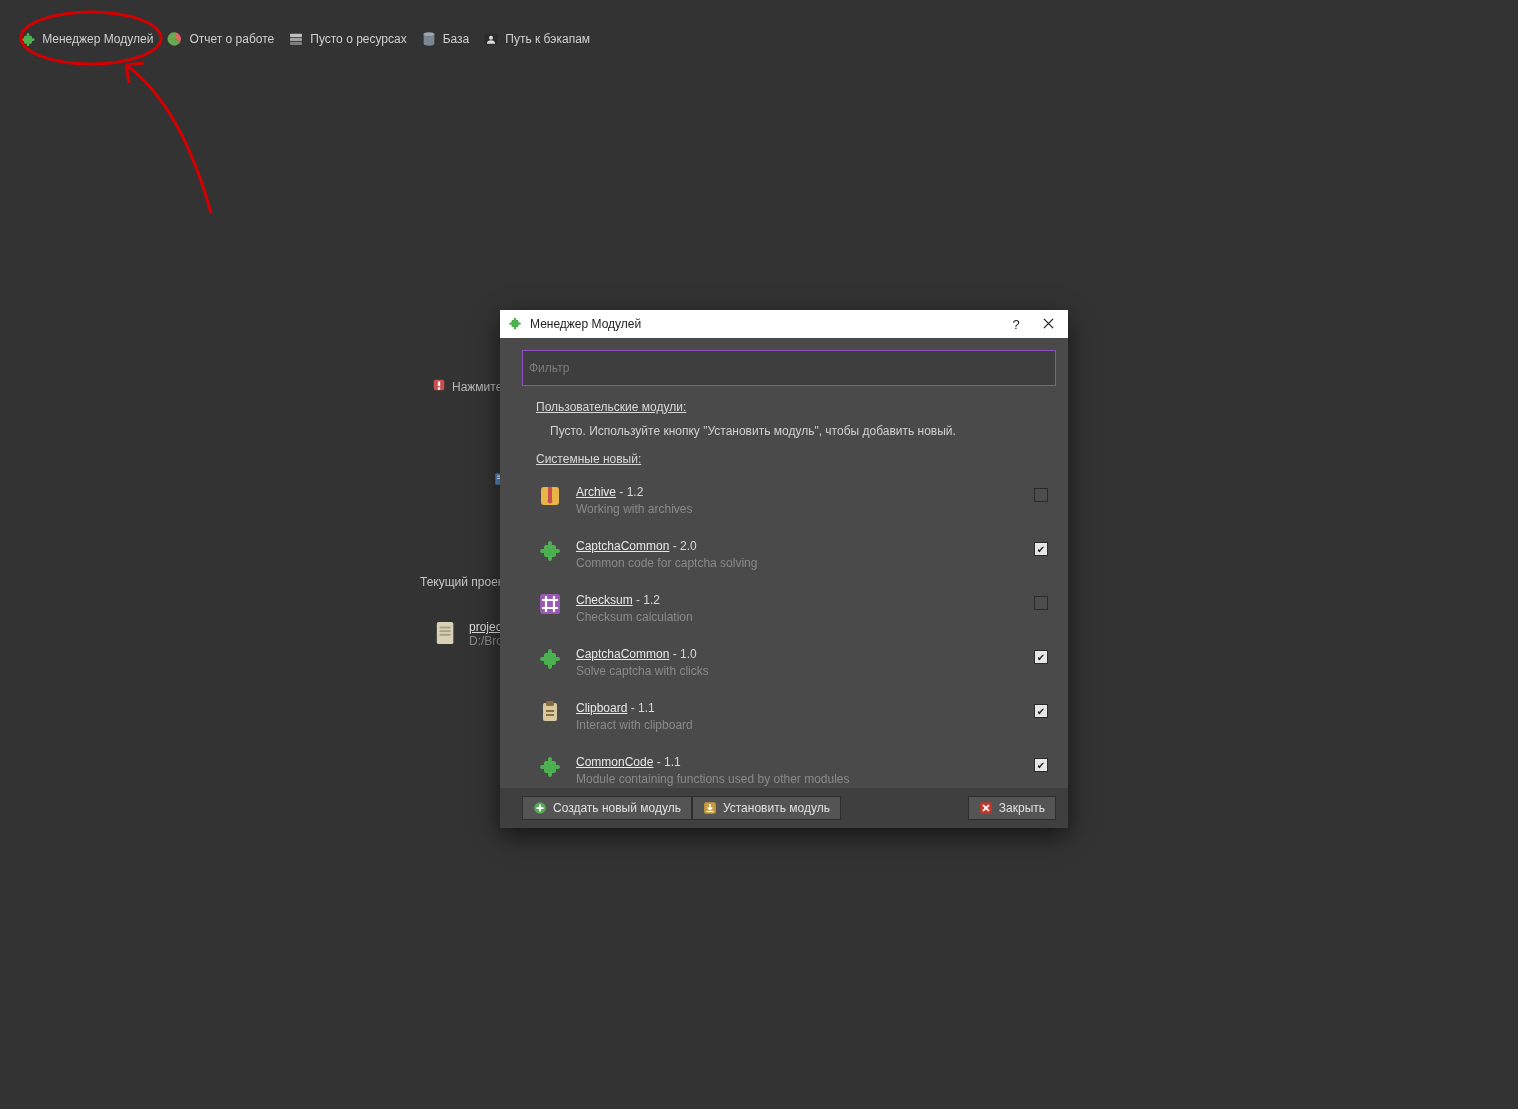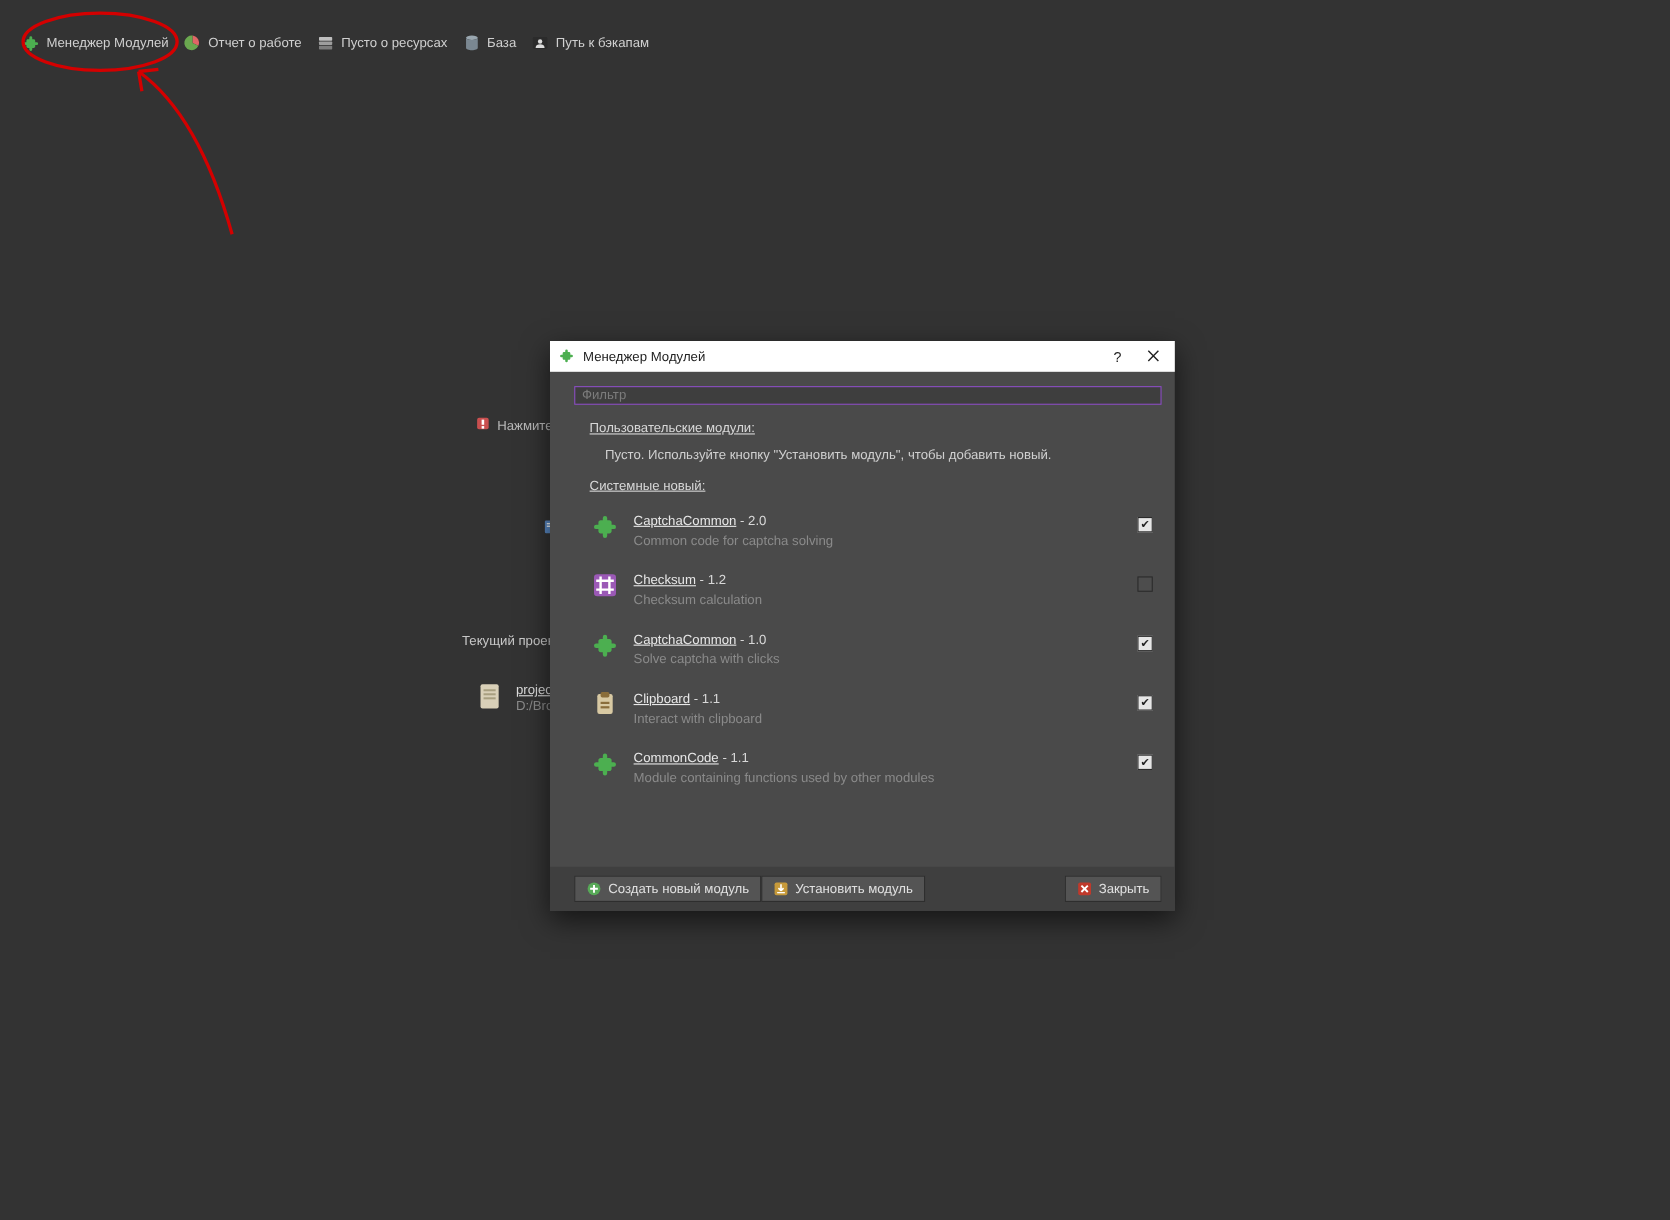--- a/index.html
+++ b/index.html
@@ -28,21 +28,21 @@
 }
 .titlebar {
   height: 28px; background: #ffffff; color: #222; display: flex; align-items: center;
   padding: 0 8px; font-size: 12px; gap: 8px;
 }
 .titlebar .title { flex: 1; }
 .titlebar .tb-btn { width: 24px; text-align: center; font-size: 13px; color: #222; cursor: pointer; }
 
 .filter-row { padding: 12px 12px 8px 22px; }
 .filter-input {
-  width: 100%; height: 17px; background: #3e3e3e; border: 1px solid #8c4fc4;
+  width: 100%; height: 36px; background: #3e3e3e; border: 1px solid #8c4fc4;
   color: #ddd; font-size: 12px; padding: 0 6px; outline: none;
 }
 .filter-input::placeholder { color: #7c7c7c; }
 
 .body {
   flex: 1; overflow: hidden; position: relative; padding: 0 6px 0 22px;
 }
 .scroll { height: 392px; overflow-y: scroll; padding-right: 6px; }
 
 .section-title { font-size: 12px; color: #d8d8d8; text-decoration: underline; margin: 6px 0 10px 14px; }
@@ -205,20 +205,32 @@
 
   <div class="body">
     <div class="scroll">
 
       <div class="section-title">Пользовательские модули:</div>
       <div class="empty-msg">Пусто. Используйте кнопку "Установить модуль", чтобы добавить новый.</div>
 
       <div class="section-title">Системные новый:</div>
 
       <div id="modules-container">
+          <div class="mod-row">
+            <span class="mod-ico"><svg width="24" height="24" viewBox="0 0 24 24">
+                <rect x="3" y="3" width="18" height="18" rx="3" fill="#e8b646"></rect>
+                <rect x="10" y="3" width="4" height="12" fill="#c94f4f"></rect>
+                <circle cx="12" cy="17" r="2.4" fill="#c94f4f"></circle>
+              </svg></span>
+            <div class="mod-text">
+              <div><span class="mod-name">Archive</span><span class="mod-ver"> - 1.2</span></div>
+              <div class="mod-desc">Working with archives</div>
+            </div>
+            <span class="mod-check"></span>
+          </div>
           <div class="mod-row">
             <span class="mod-ico"><svg width="24" height="24" viewBox="0 0 24 24">
                 <path fill="#4caf50" d="M20 11h-2V9c0-1.1-.9-2-2-2h-2V5a2 2 0 1 0-4 0v2H8c-1.1 0-2 .9-2 2v2H4a2 2 0 1 0 0 4h2v2c0 1.1.9 2 2 2h2v2a2 2 0 1 0 4 0v-2h2c1.1 0 2-.9 2-2v-2h2a2 2 0 1 0 0-4z"></path>
               </svg></span>
             <div class="mod-text">
               <div><span class="mod-name">CaptchaCommon</span><span class="mod-ver"> - 2.0</span></div>
               <div class="mod-desc">Common code for captcha solving</div>
             </div>
             <span class="mod-check checked"></span>
           </div>

